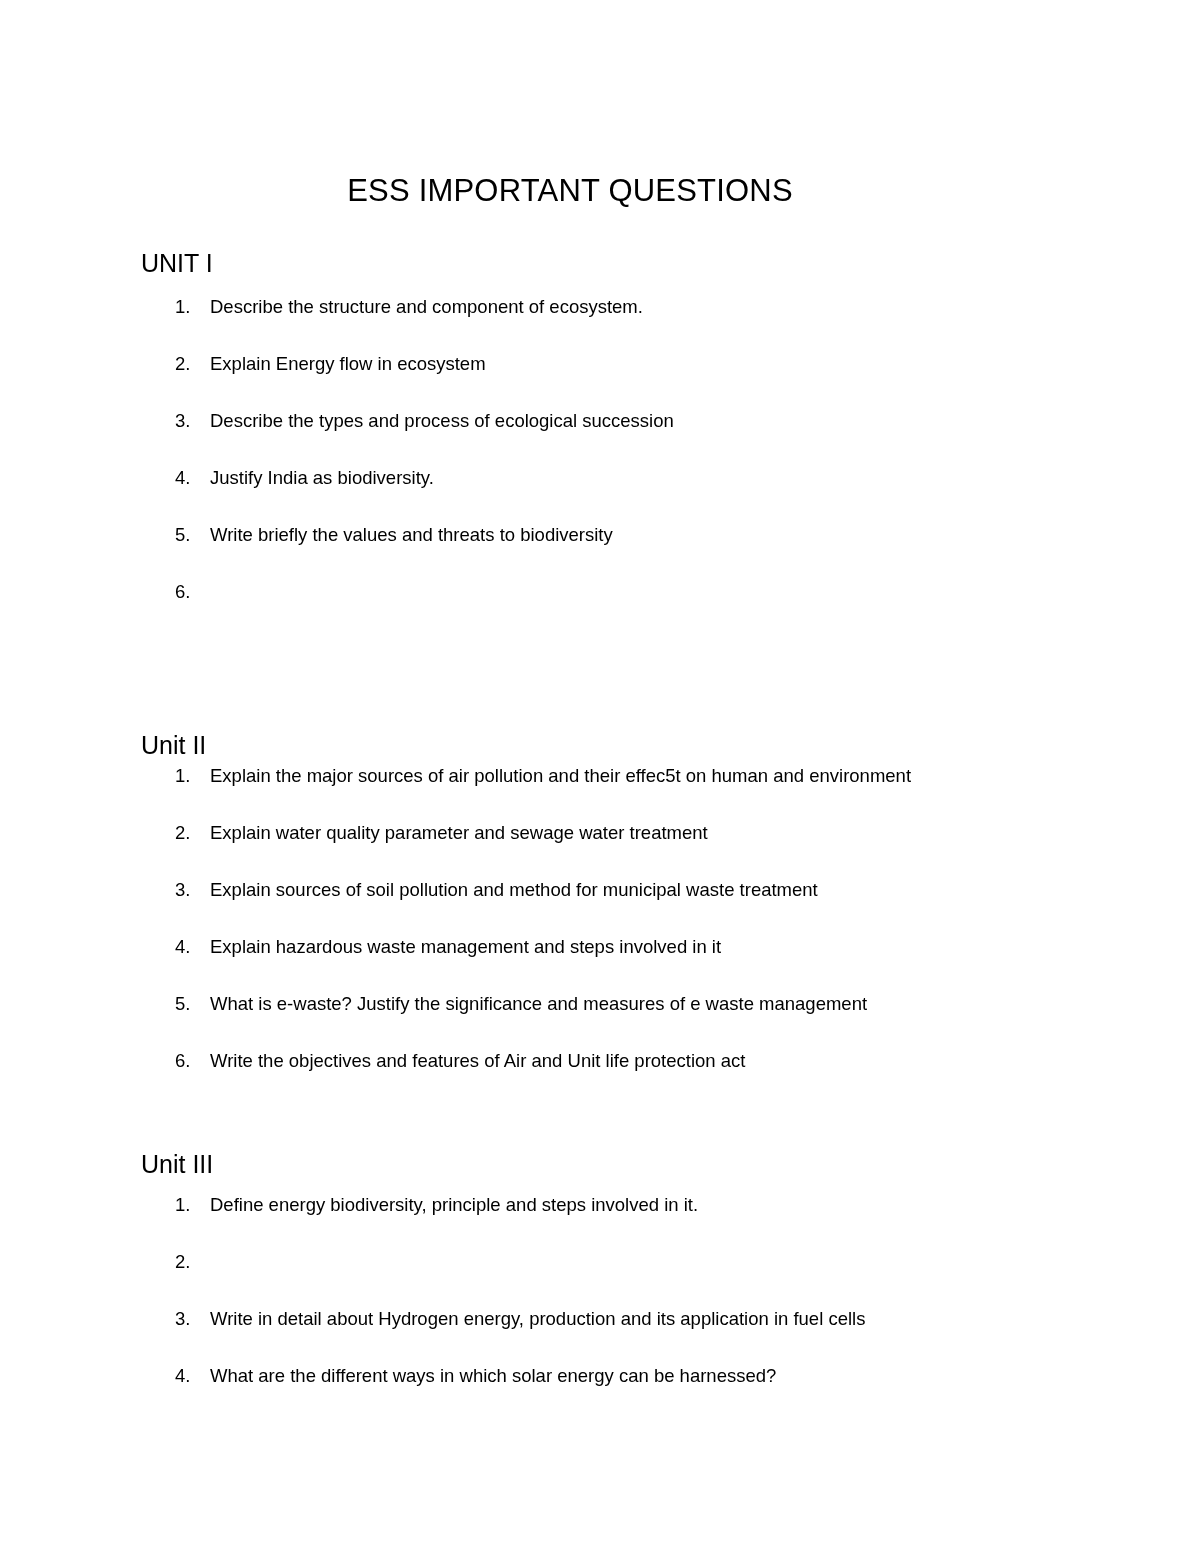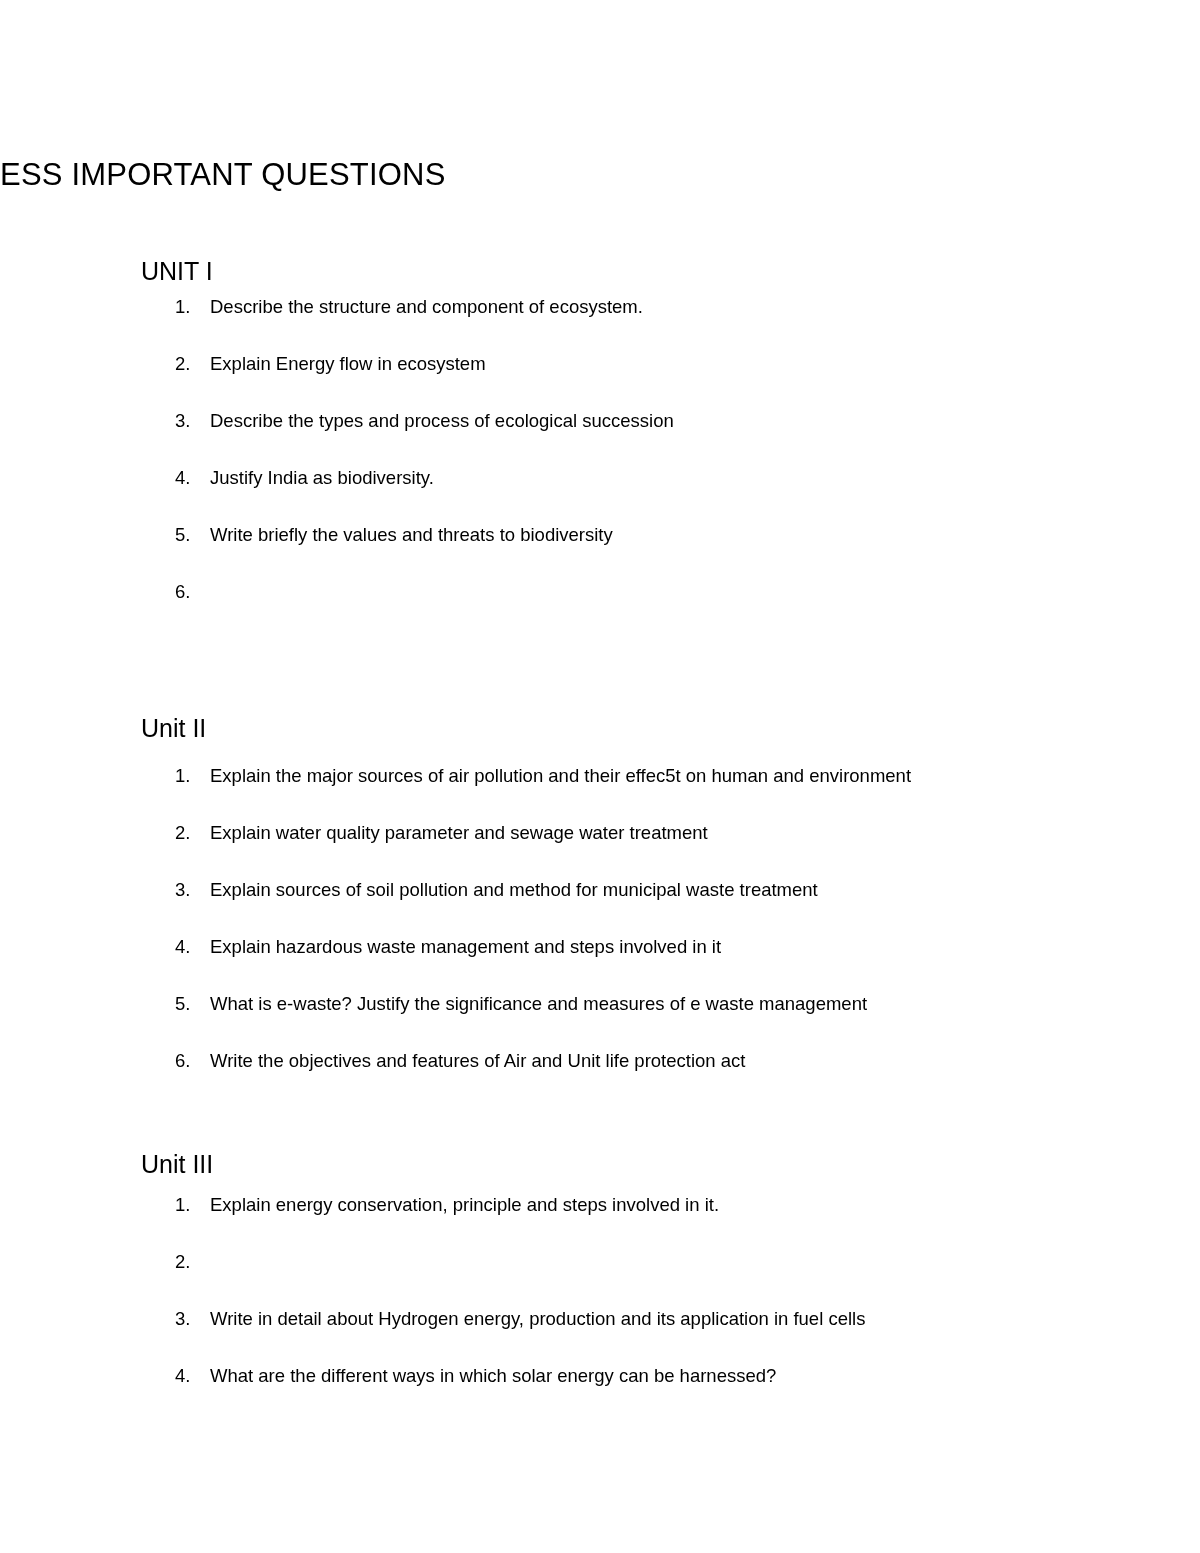--- a/index.html
+++ b/index.html
@@ -19,22 +19,23 @@
     position: relative;
     width: 1200px;
     height: 1553px;
     background: #ffffff;
     box-sizing: border-box;
     overflow: hidden;
   }
   .doc-title {
     position: absolute;
     left: 0;
-    top: 136px;
+    top: 152px;
     width: 1140px;
+    text-align: center;
     font-size: 31px;
     font-weight: 400;
     letter-spacing: 0.2px;
     line-height: 1.15;
     white-space: nowrap;
   }
   .unit-heading {
     position: absolute;
     left: 141px;
     font-size: 25px;
@@ -68,23 +69,23 @@
     width: 26px;
     text-align: left;
     font-size: 18.5px;
     line-height: 30px;
   }
   .q-text {
     display: inline;
     margin-top: 8px;
   }
   
-  #unit-1-heading { top: 236px; }
+  #unit-1-heading { top: 228px; }
   #unit-1-list    { top: 292px; }
-  #unit-2-heading { top: 693px; text-align: center; }
+  #unit-2-heading { top: 710px; text-align: center; }
   #unit-2-list    { top: 761px; }
   #unit-3-heading { top: 1129px; }
   #unit-3-list    { top: 1190px; }
 </style>
 </head>
 <body>
 
 <div class="page">
 
   <h1 class="doc-title">ESS IMPORTANT QUESTIONS</h1>
@@ -144,21 +145,21 @@
       <span class="q-num">6.</span>
       <span class="q-text">Write the objectives and features of Air and Unit life protection act</span>
     </li>
   </ol>
 
   <h2 class="unit-heading" id="unit-3-heading">Unit III</h2>
 
   <ol class="q-list" id="unit-3-list">
     <li class="q-item">
       <span class="q-num">1.</span>
-      <span class="q-text">Explain energy conservation, principle and steps involved in it.</span>
+      <span class="q-text">Define energy biodiversity, principle and steps involved in it.</span>
     </li>
     <li class="q-item">
       <span class="q-num">2.</span>
     </li>
     <li class="q-item">
       <span class="q-num">3.</span>
       <span class="q-text">Write in detail about Hydrogen energy, production and its application in fuel cells</span>
     </li>
     <li class="q-item">
       <span class="q-num">4.</span>

